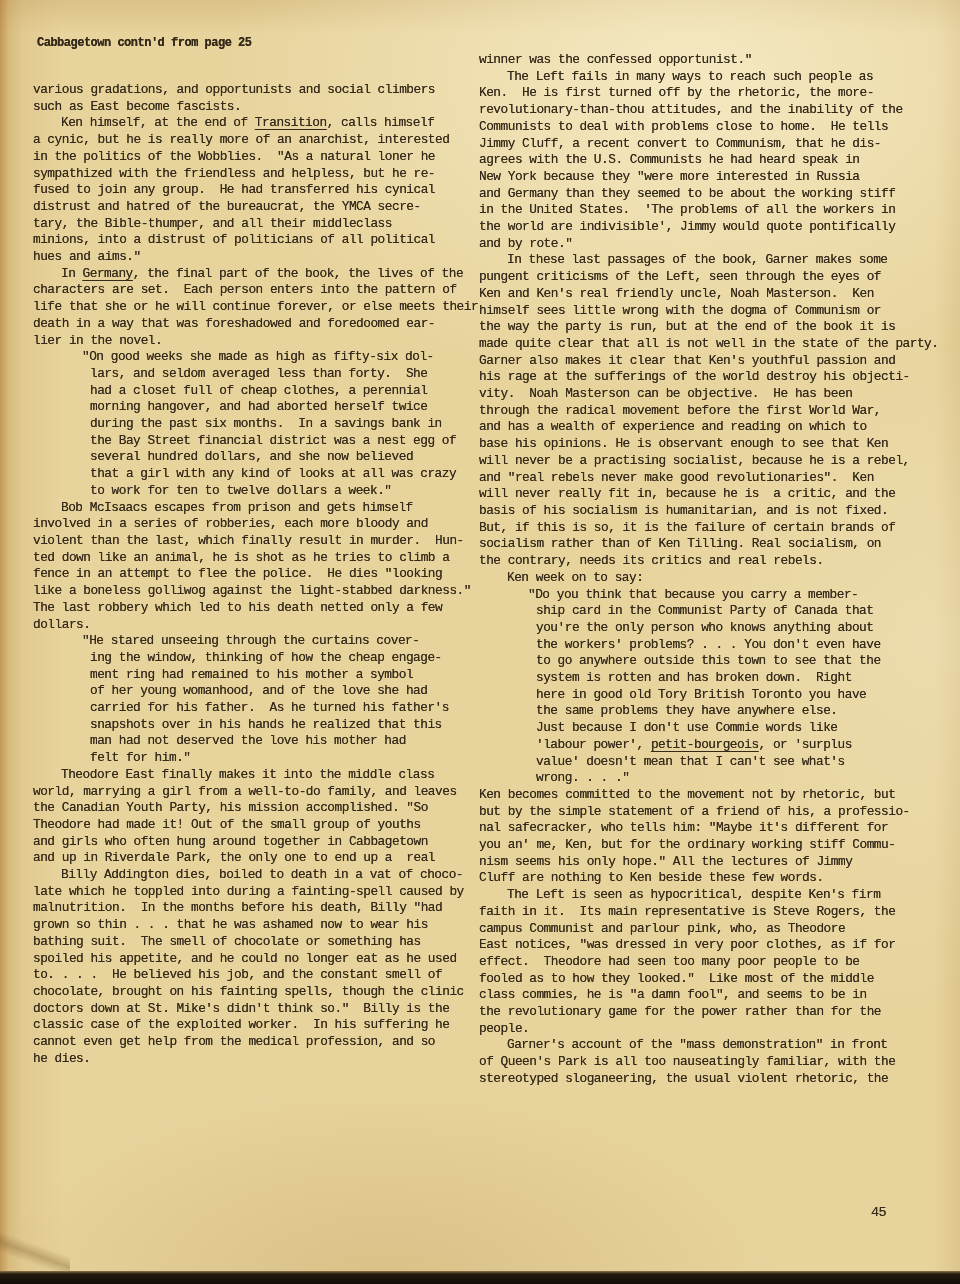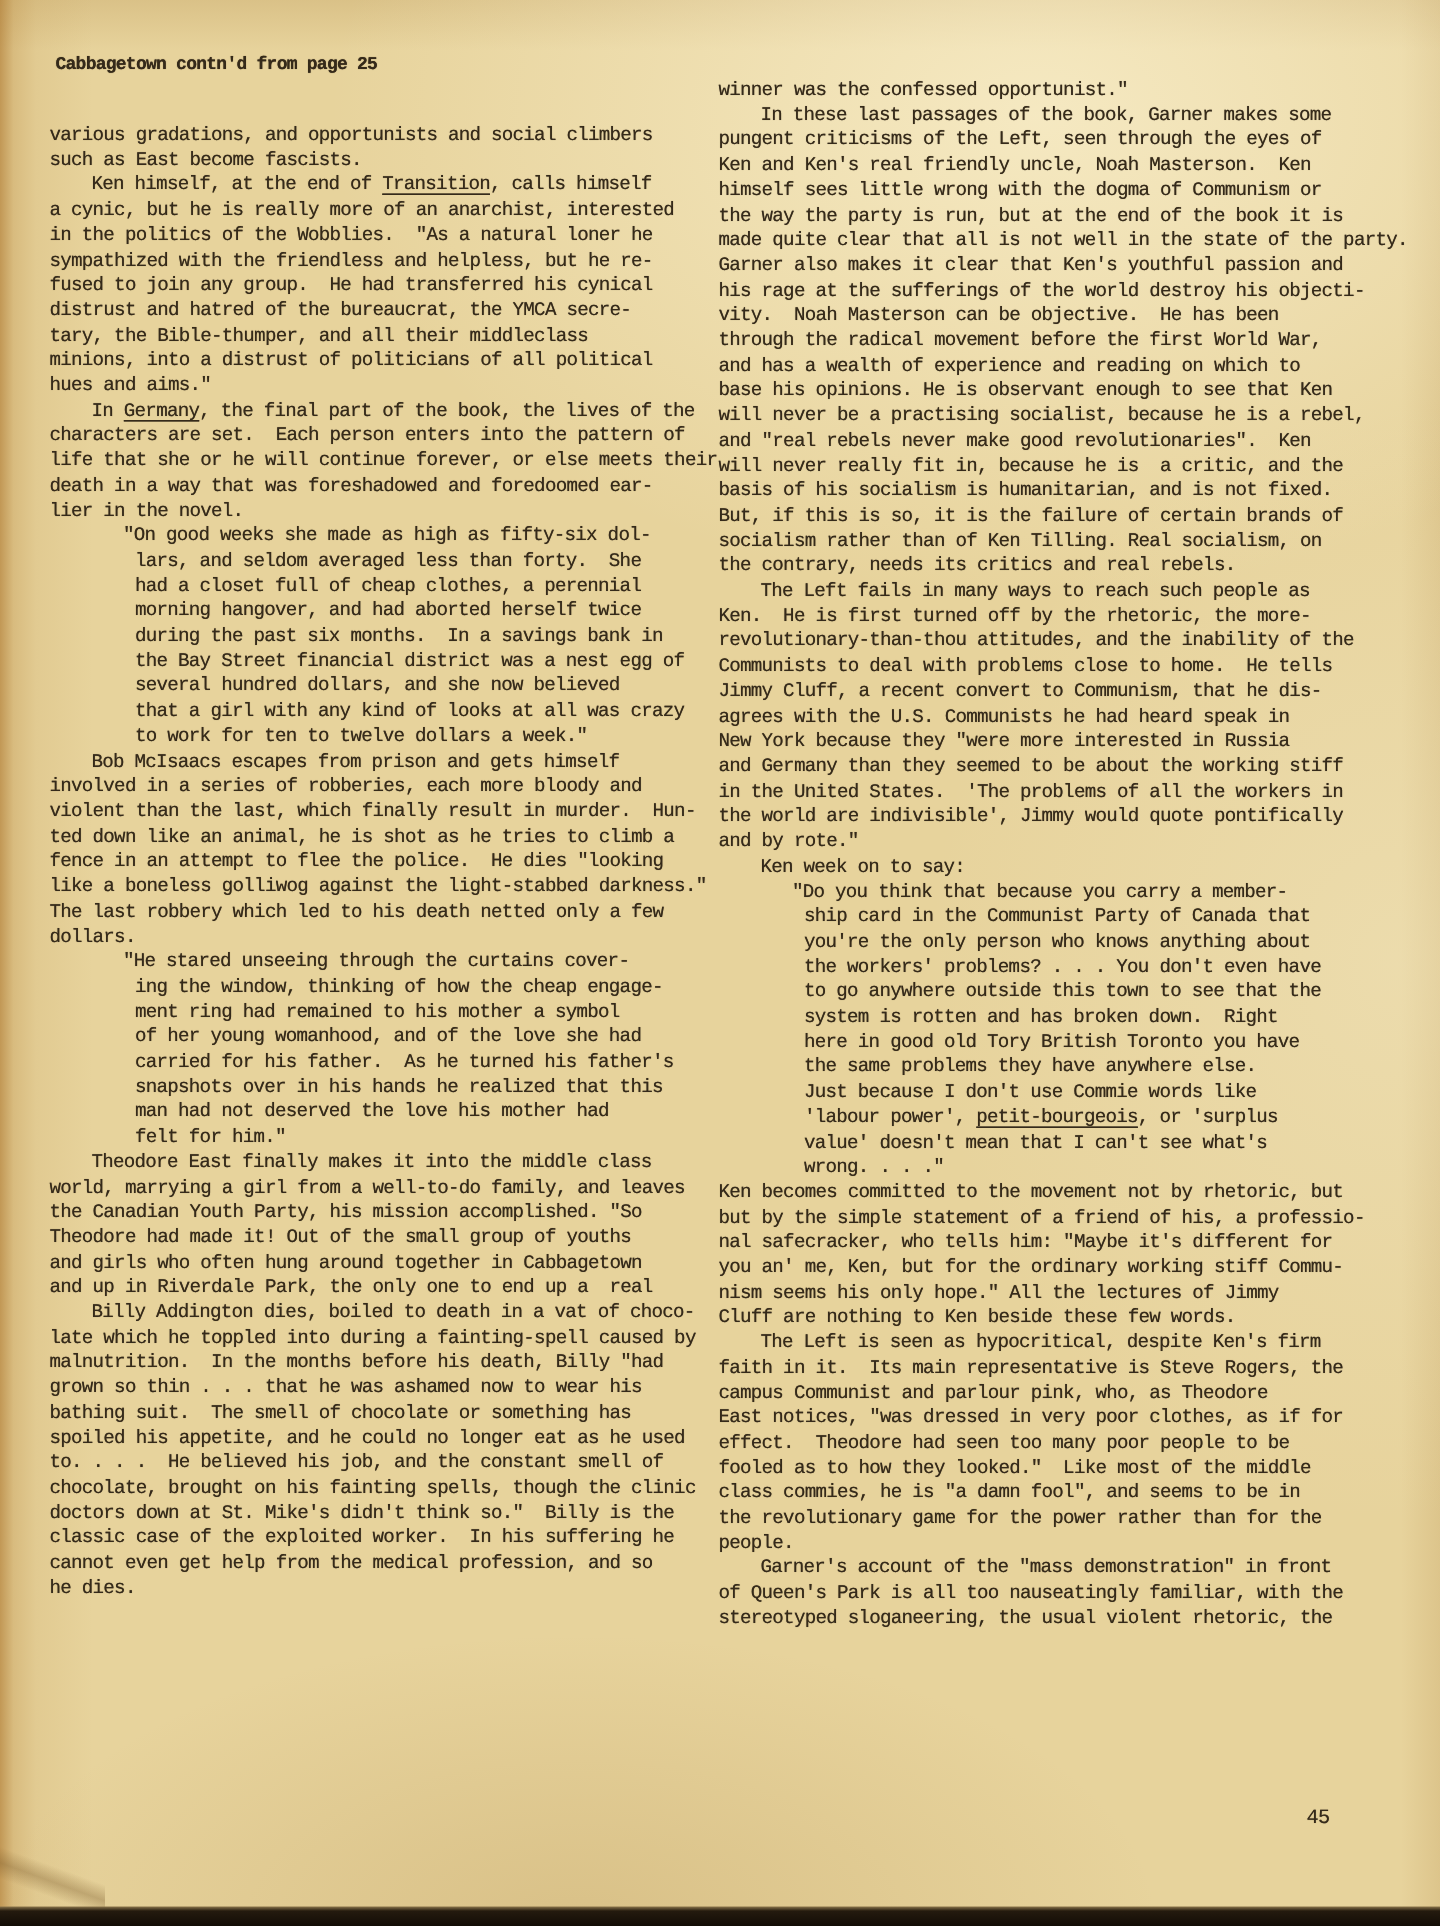--- a/index.html
+++ b/index.html
@@ -113,50 +113,50 @@
 to. . . .  He believed his job, and the constant smell of
 chocolate, brought on his fainting spells, though the clinic
 doctors down at St. Mike's didn't think so."  Billy is the
 classic case of the exploited worker.  In his suffering he
 cannot even get help from the medical profession, and so
 he dies.</p>
     </div>
 
   <div class="col col-right">
       <p class="para flush">winner was the confessed opportunist."</p>
+      <p class="para indent">The Left fails in many ways to reach such people as
+Ken.  He is first turned off by the rhetoric, the more-
+revolutionary-than-thou attitudes, and the inability of the
+Communists to deal with problems close to home.  He tells
+Jimmy Cluff, a recent convert to Communism, that he dis-
+agrees with the U.S. Communists he had heard speak in
+New York because they "were more interested in Russia
+and Germany than they seemed to be about the working stiff
+in the United States.  'The problems of all the workers in
+the world are indivisible', Jimmy would quote pontifically
+and by rote."</p>
       <p class="para indent">In these last passages of the book, Garner makes some
 pungent criticisms of the Left, seen through the eyes of
 Ken and Ken's real friendly uncle, Noah Masterson.  Ken
 himself sees little wrong with the dogma of Communism or
 the way the party is run, but at the end of the book it is
 made quite clear that all is not well in the state of the party.
 Garner also makes it clear that Ken's youthful passion and
 his rage at the sufferings of the world destroy his objecti-
 vity.  Noah Masterson can be objective.  He has been
 through the radical movement before the first World War,
 and has a wealth of experience and reading on which to
 base his opinions. He is observant enough to see that Ken
 will never be a practising socialist, because he is a rebel,
 and "real rebels never make good revolutionaries".  Ken
 will never really fit in, because he is  a critic, and the
 basis of his socialism is humanitarian, and is not fixed.
 But, if this is so, it is the failure of certain brands of
 socialism rather than of Ken Tilling. Real socialism, on
 the contrary, needs its critics and real rebels.</p>
-      <p class="para indent">The Left fails in many ways to reach such people as
-Ken.  He is first turned off by the rhetoric, the more-
-revolutionary-than-thou attitudes, and the inability of the
-Communists to deal with problems close to home.  He tells
-Jimmy Cluff, a recent convert to Communism, that he dis-
-agrees with the U.S. Communists he had heard speak in
-New York because they "were more interested in Russia
-and Germany than they seemed to be about the working stiff
-in the United States.  'The problems of all the workers in
-the world are indivisible', Jimmy would quote pontifically
-and by rote."</p>
       <p class="para indent">Ken week on to say:</p>
       <p class="para quote">"Do you think that because you carry a member-
 ship card in the Communist Party of Canada that
 you're the only person who knows anything about
 the workers' problems? . . . You don't even have
 to go anywhere outside this town to see that the
 system is rotten and has broken down.  Right
 here in good old Tory British Toronto you have
 the same problems they have anywhere else.
 Just because I don't use Commie words like

